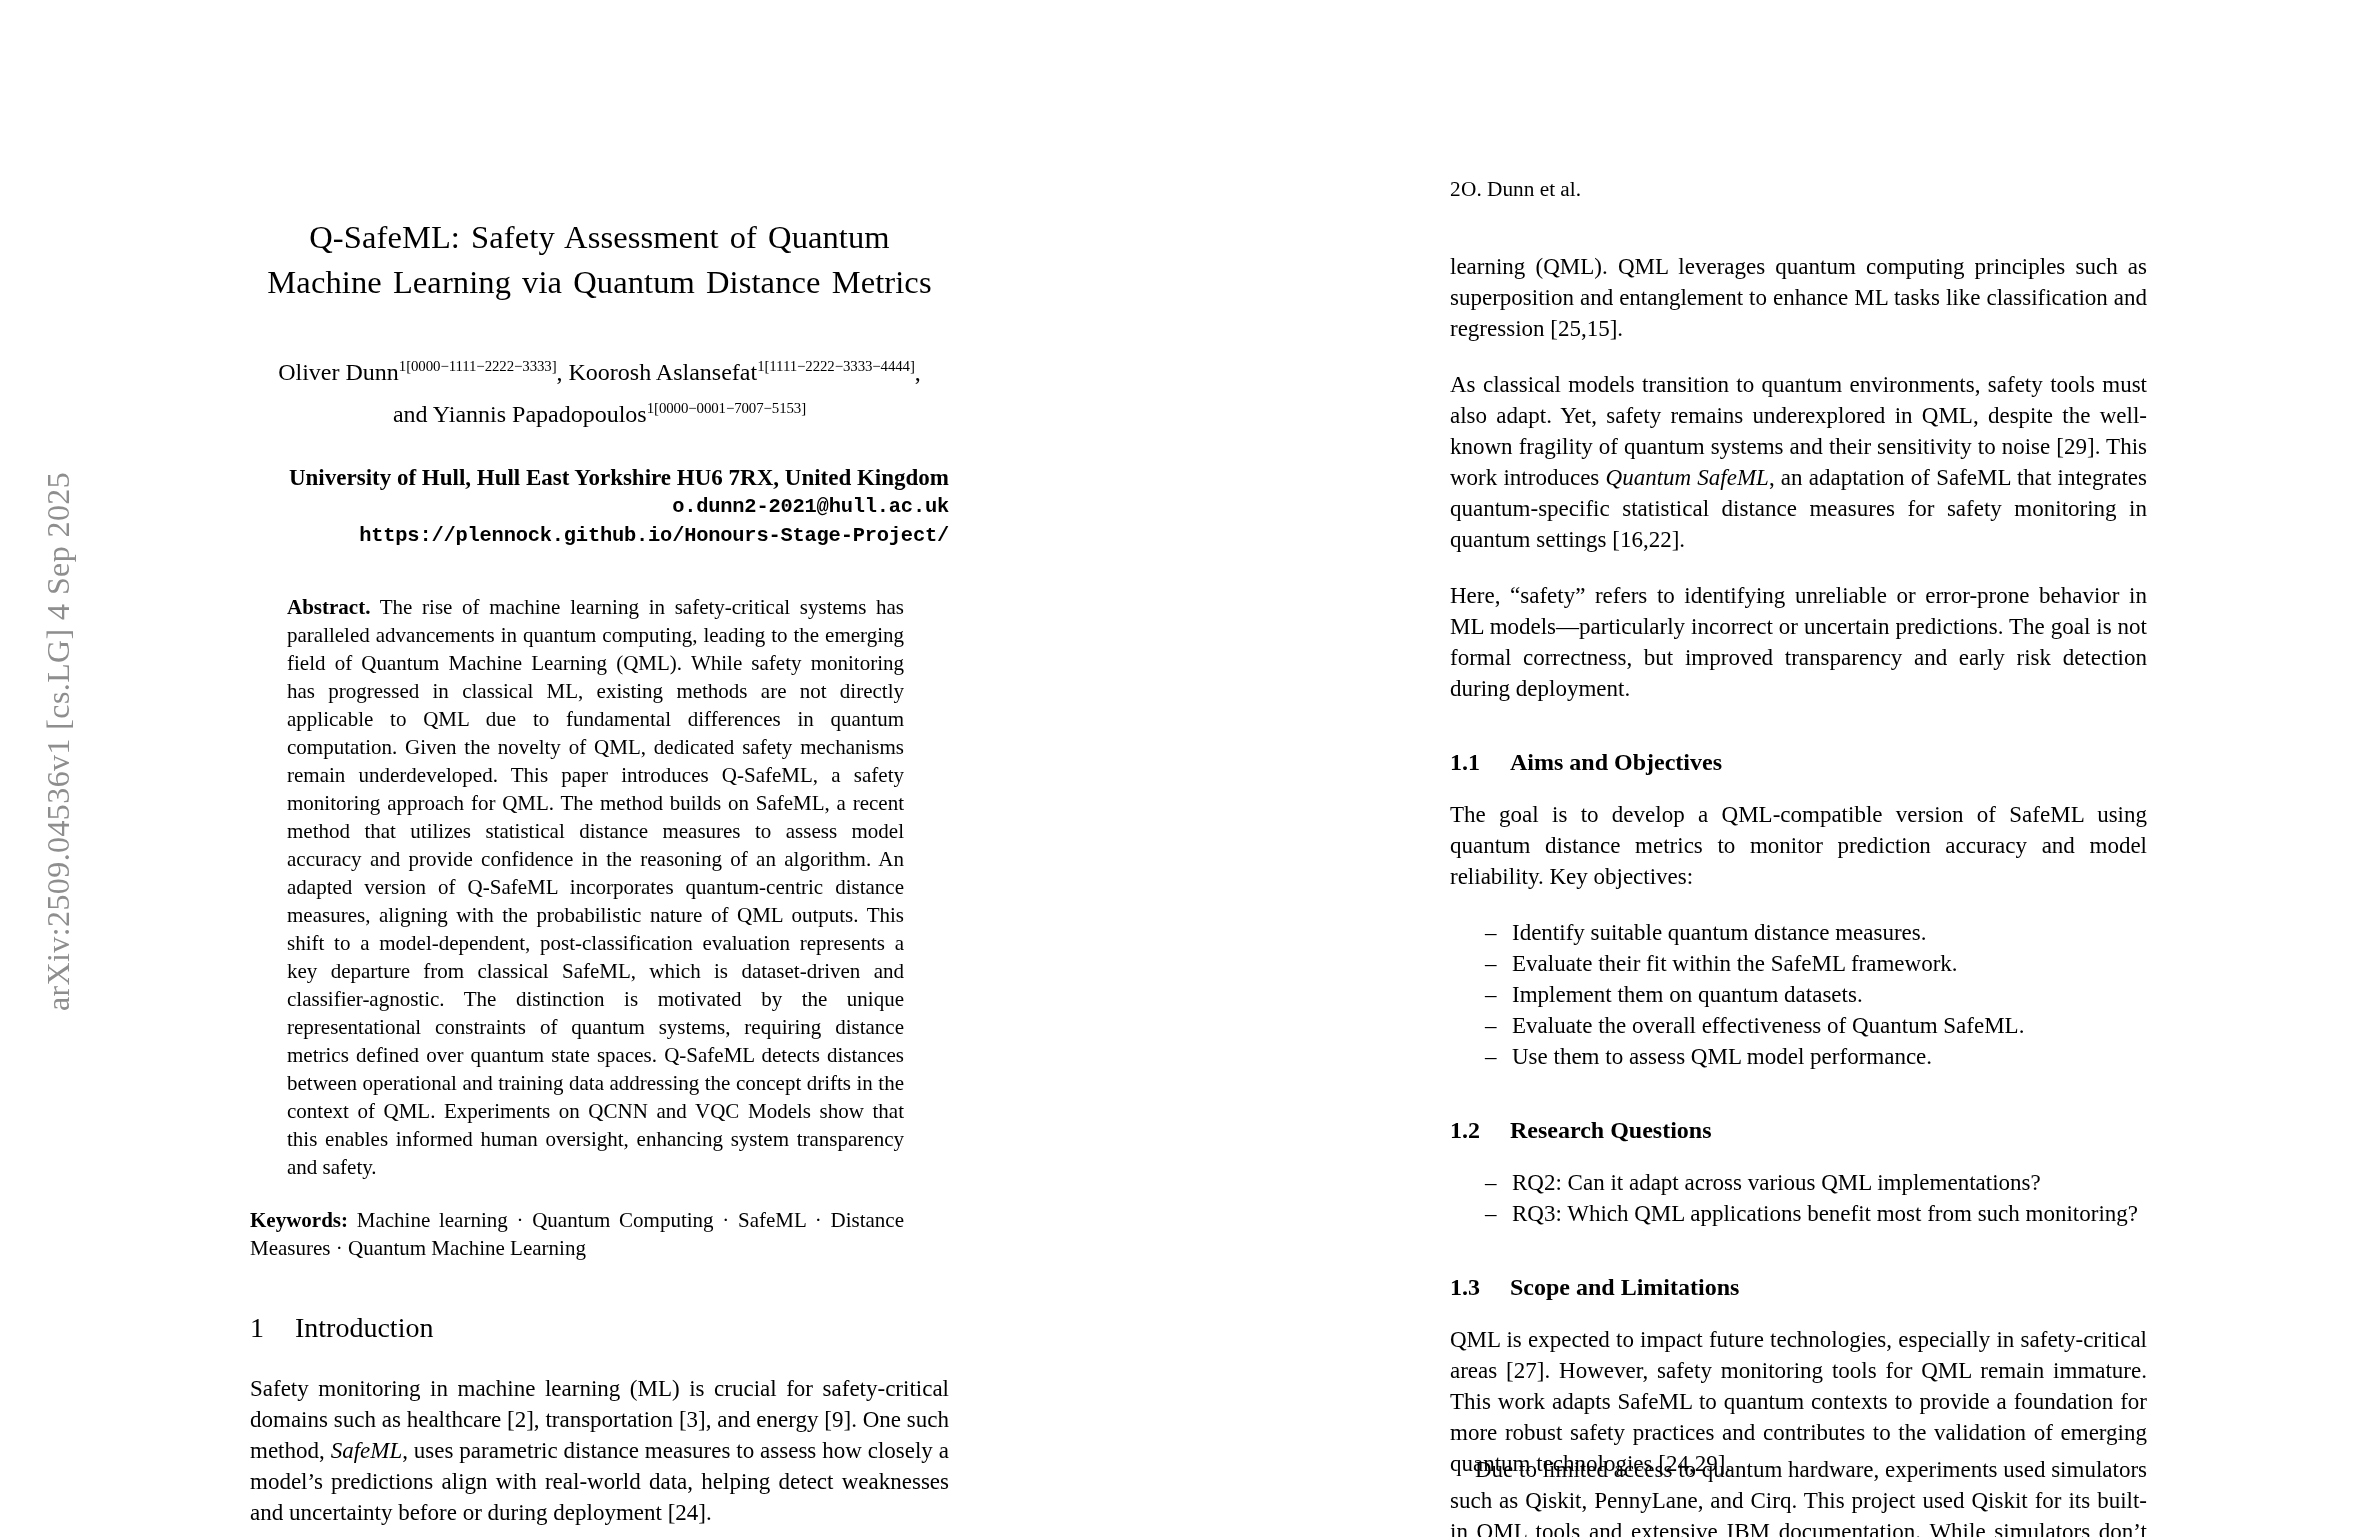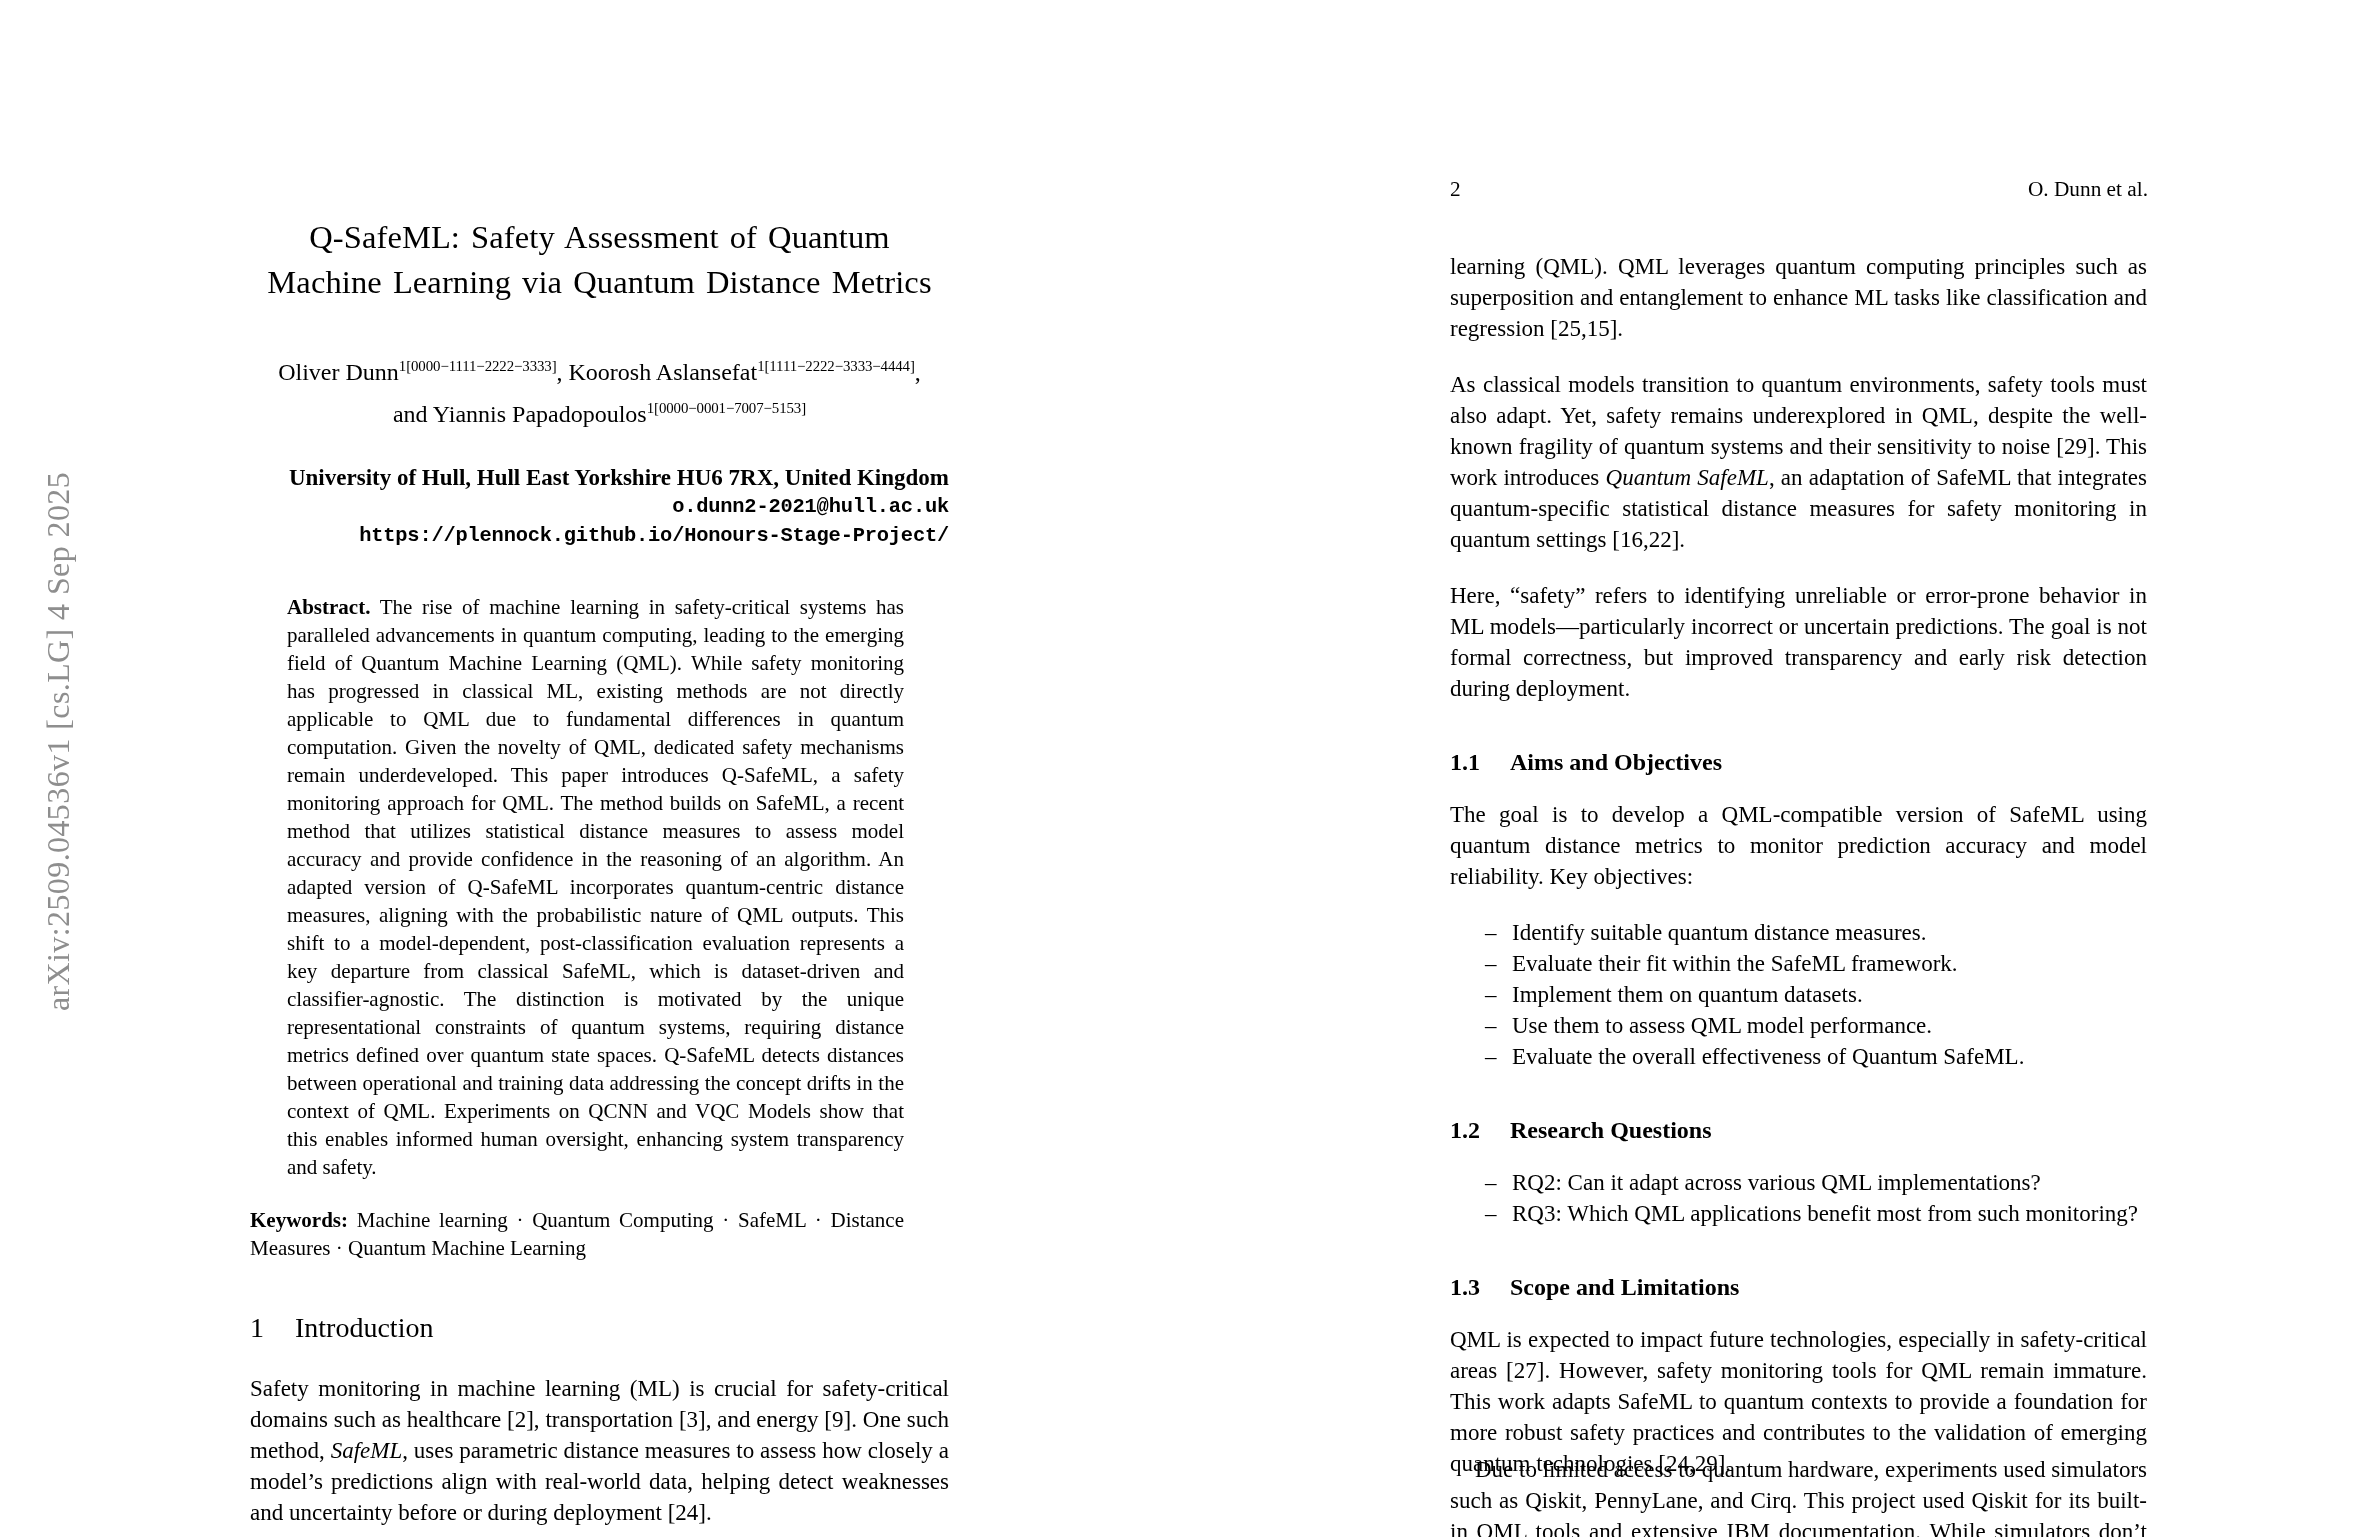--- a/index.html
+++ b/index.html
@@ -169,24 +169,24 @@
   
   #running-head {
     position: relative;
     margin-top: 177px;
     height: 33px;
     font-size: 21.3px;
   }
   #running-head .page-no { position: absolute; left: 0; top: 0; }
   #running-head .head-title {
     position: absolute;
-    left: 1px;
+    left: 11px;
     top: 0;
     width: 697px;
-    text-align: right;
+    text-align: left;
   }
   #right-column .after-head { margin-top: 41px; }
 
   i, .ital { font-style: italic; }
 </style>
 </head>
 <body>
 
 <div id="arxiv-stamp">
   <div class="stamp-text">arXiv:2509.04536v1  [cs.LG]  4 Sep 2025</div>
@@ -254,22 +254,22 @@
     <div class="subsection-heading">
       <span class="num">1.1</span><span>Aims and Objectives</span>
     </div>
 
     <p class="body">The goal is to develop a QML-compatible version of SafeML using quantum distance metrics to monitor prediction accuracy and model reliability. Key objectives:</p>
 
     <ul class="dash-list">
       <li>Identify suitable quantum distance measures.</li>
       <li>Evaluate their fit within the SafeML framework.</li>
       <li>Implement them on quantum datasets.</li>
+      <li>Evaluate the overall effectiveness of Quantum SafeML.</li>
       <li>Use them to assess QML model performance.</li>
-      <li>Evaluate the overall effectiveness of Quantum SafeML.</li>
     </ul>
 
     <div class="subsection-heading">
       <span class="num">1.2</span><span>Research Questions</span>
     </div>
 
     <ul class="dash-list">
       <li>RQ2: Can it adapt across various QML implementations?</li>
       <li>RQ3: Which QML applications benefit most from such monitoring?</li>
     </ul>

